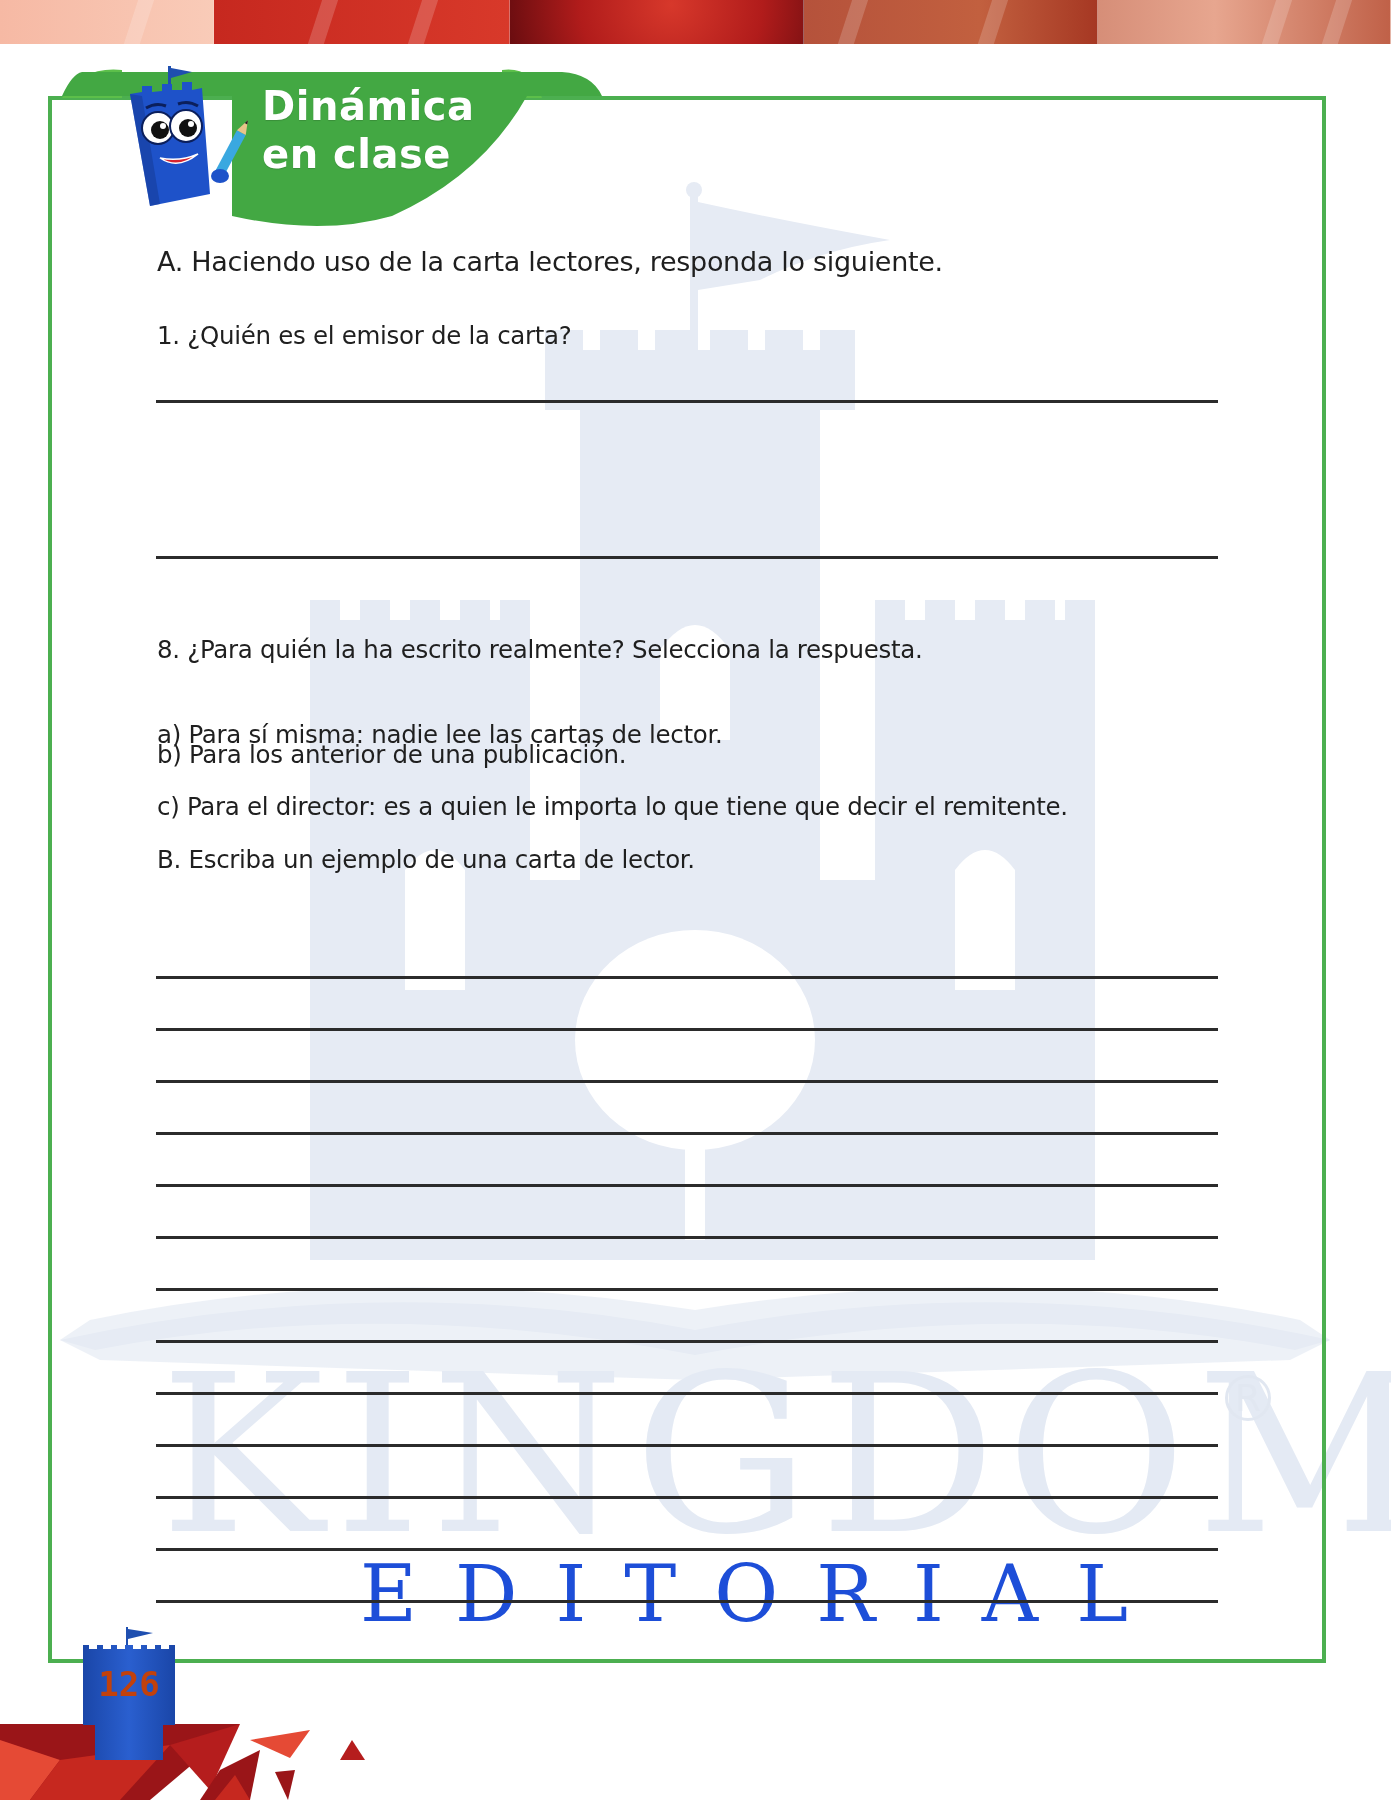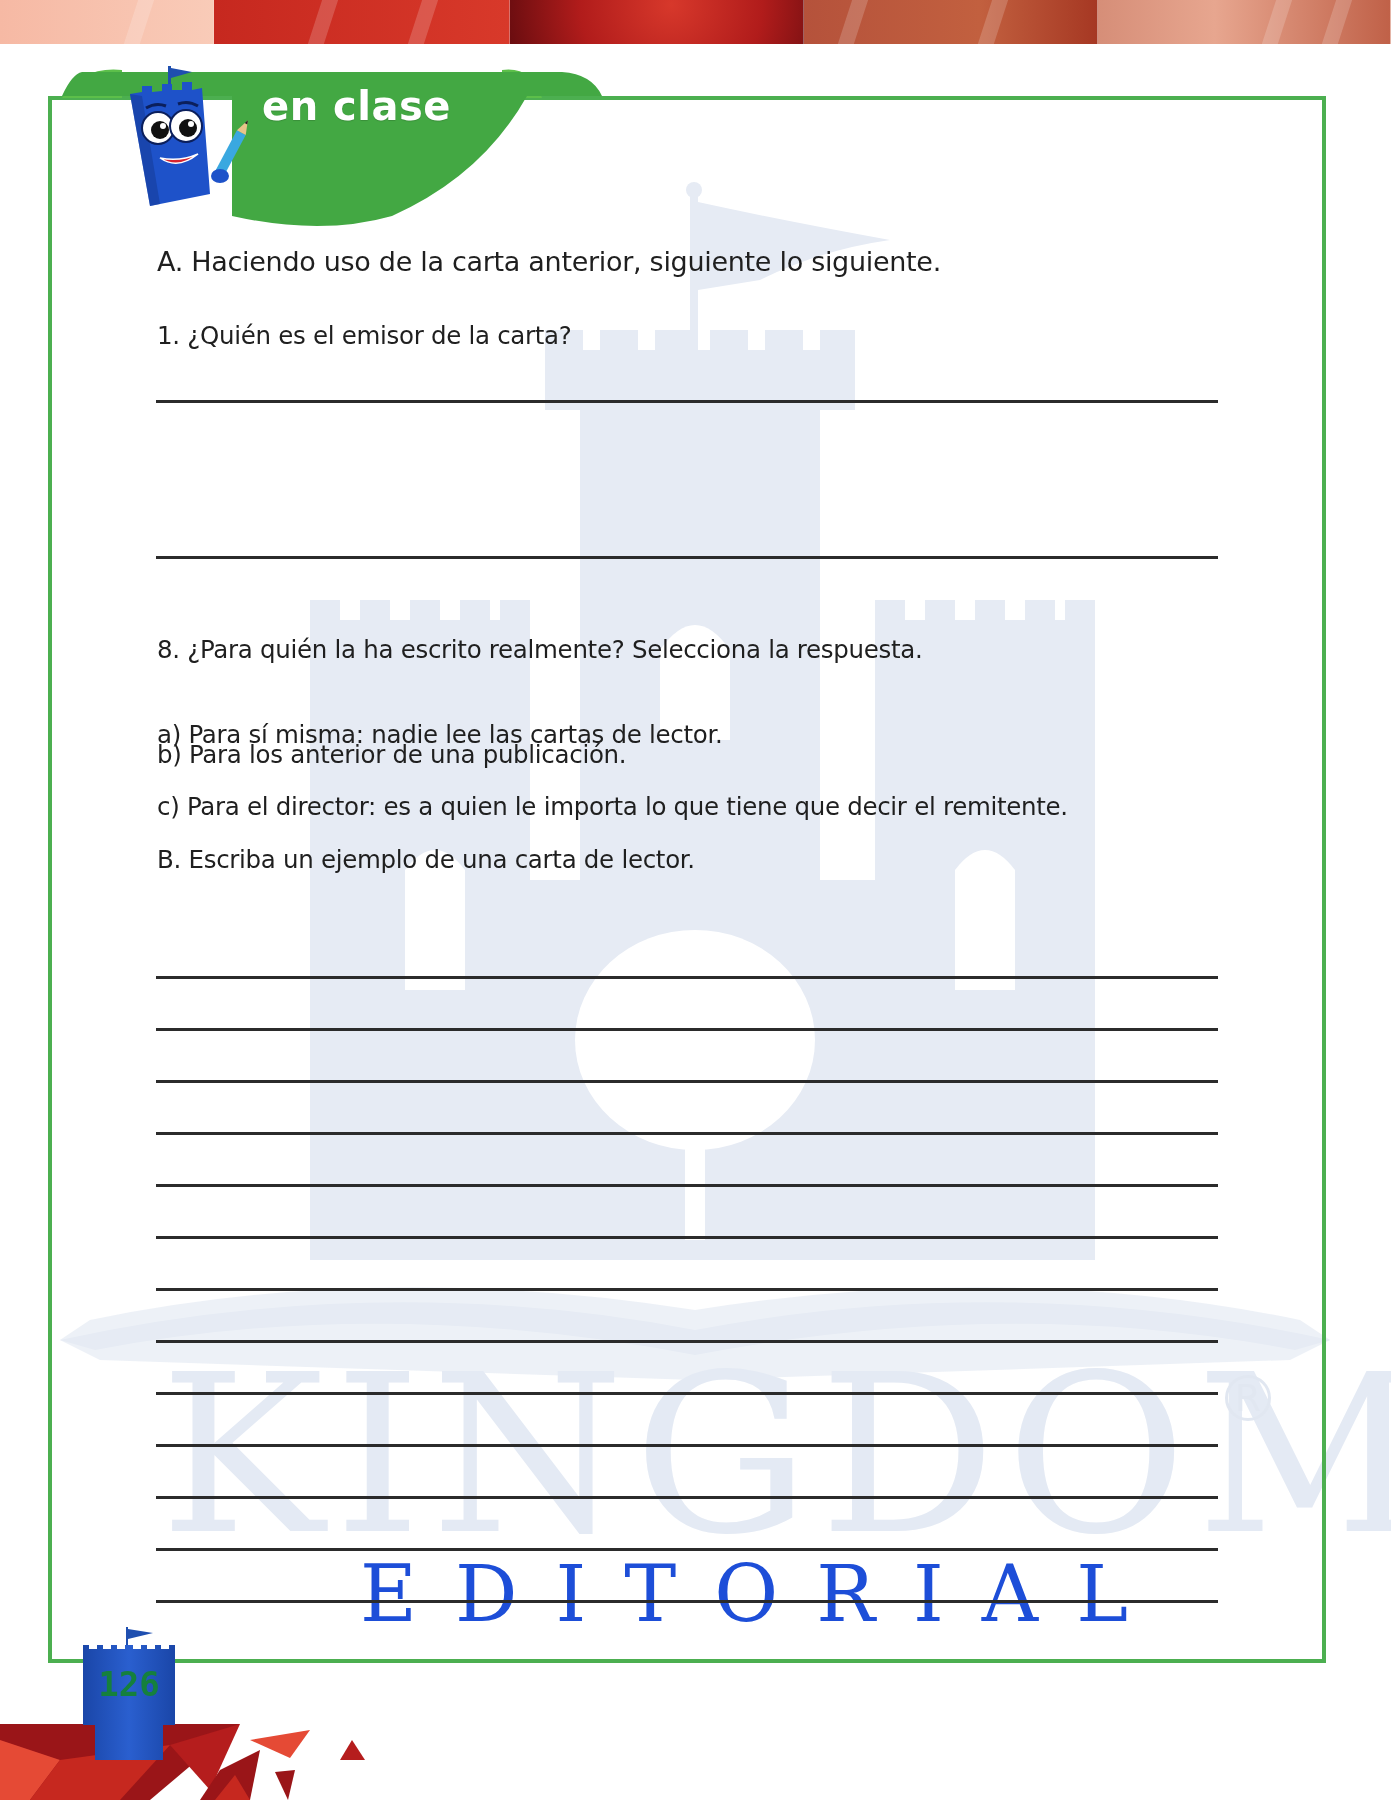--- a/index.html
+++ b/index.html
@@ -37,21 +37,21 @@
   
   .content { position: absolute; left: 0; top: 0; width: 1391px; height: 1800px; }
   .txt { position: absolute; left: 157px; color: #1f1f1f; font-family: "DejaVu Sans", sans-serif; white-space: nowrap; }
   .txt-lg { font-size: 27px; letter-spacing: -0.3px; }
   .txt-md { font-size: 24.5px; letter-spacing: -0.3px; }
   .answer-line { position: absolute; left: 156px; width: 1062px; height: 0; border-top: 3px solid #2b2b2b; }
   .answer-line.section-b { width: 1062px; }
 
   
   .page-tower { position: absolute; left: 83px; top: 1627px; width: 92px; height: 135px; }
-  .page-number { position: absolute; left: 83px; top: 1662px; width: 92px; text-align: center; color: #15803d; font-family: "DejaVu Sans Mono", monospace; font-weight: bold; font-size: 34px; line-height: 44px; }
+  .page-number { position: absolute; left: 83px; top: 1662px; width: 92px; text-align: center; color: #c2410c; font-family: "DejaVu Sans Mono", monospace; font-weight: bold; font-size: 34px; line-height: 44px; }
 
   
   .bottom-deco { position: absolute; left: 0; top: 1700px; width: 420px; height: 100px; }
 </style>
 </head>
 <body>
 
 <div class="top-banner">
   <div class="seg seg1">
     <div class="stripe" style="left:130px;"></div>
@@ -160,25 +160,26 @@
       <rect x="104" y="64" width="10" height="54" fill="#3aa8e0"></rect>
       <path d="M104 64 L109 50 L114 64 Z" fill="#e8c48a"></path>
       <path d="M107.5 54 L109 50 L110.5 54 Z" fill="#222"></path>
     </g>
 
     <ellipse cx="100" cy="110" rx="9" ry="7" fill="#1e52c9"></ellipse>
   </svg>
 </div>
 
 <div class="header-title">
+  <div>Dinámica</div>
   <div>en clase</div>
 </div>
 
 <div class="content">
-  <div class="txt txt-lg" style="top:246px;">A. Haciendo uso de la carta anterior, siguiente lo siguiente.</div>
+  <div class="txt txt-lg" style="top:246px;">A. Haciendo uso de la carta lectores, responda lo siguiente.</div>
 
   <div class="txt txt-md" style="top:321px;">1. ¿Quién es el  emisor de la carta?</div>
   <div class="answer-line" style="top:400px;"></div>
 
   <div class="answer-line" style="top:556px;"></div>
 
   <div class="txt txt-md" style="top:635px;">8. ¿Para quién la ha escrito realmente? Selecciona la respuesta.</div>
   <div class="txt txt-md" style="top:720px;">a) Para sí misma: nadie lee las cartas de lector.</div>
   <div class="txt txt-md" style="top:740px;">b) Para los anterior de una publicación.</div>
   <div class="txt txt-md" style="top:792px;">c) Para el director: es a quien le importa lo que tiene que decir el remitente.</div>

